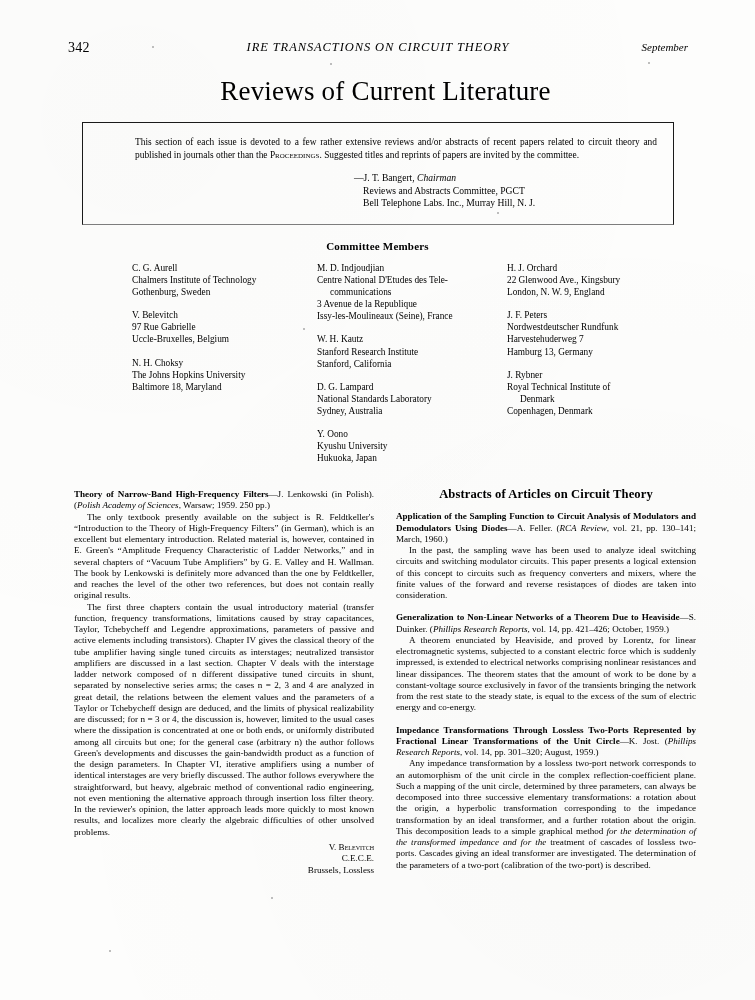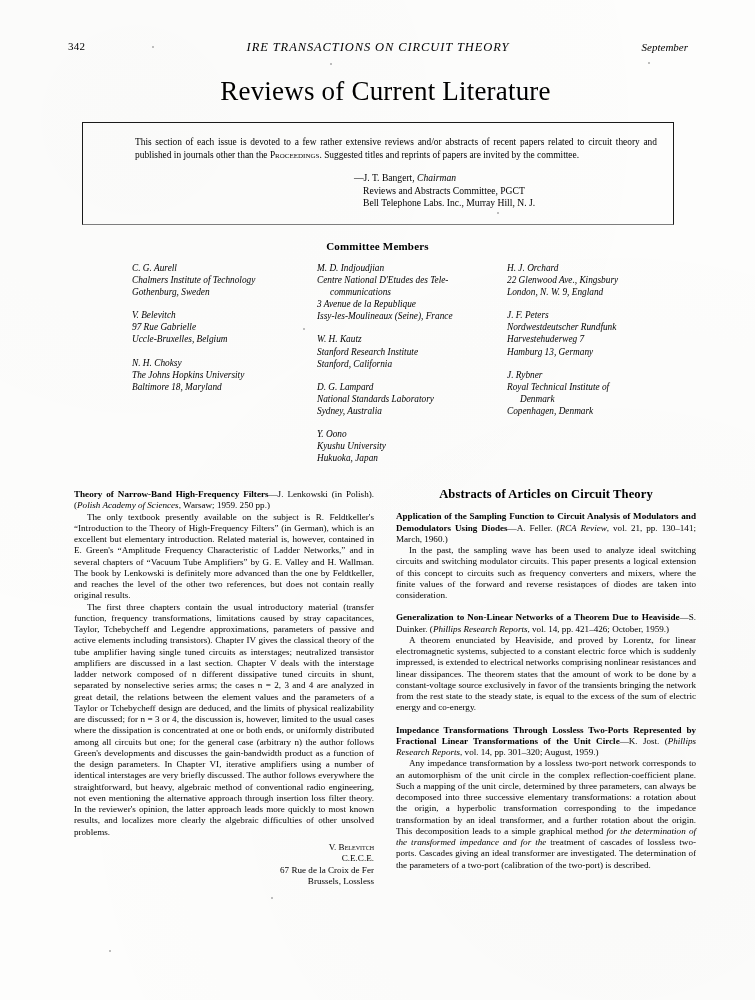--- a/index.html
+++ b/index.html
@@ -33,21 +33,21 @@
   
   .runhead {
     position: absolute;
     left: 68px; top: 40px;
     width: 620px;
     height: 16px;
     font-size: 11.5px;
   }
   .runhead .folio {
     position: absolute; left: 0; top: 0;
-    font-size: 11px;
+    font-size: 14px;
     letter-spacing: 0.2px;
   }
   .runhead .journal {
     position: absolute; left: 0; right: 0; top: 0;
     text-align: center;
     font-style: italic;
     font-size: 12.5px;
     letter-spacing: 0.9px;
   }
   .runhead .month {
@@ -117,21 +117,21 @@
     font-size: 9.3px;
     line-height: 12.1px;
   }
   .cc-col {
     position: absolute;
     top: 0;
   }
   .cc-col.c1 { left: 0px;   width: 185px; }
   .cc-col.c2 { left: 185px; width: 190px; }
   .cc-col.c3 { left: 375px; width: 175px; }
-  .member { margin-bottom: 11px; font-style: italic; }
+  .member { margin-bottom: 11px; }
   .member .ln { white-space: nowrap; }
   .member .ln.cont { padding-left: 13px; }
 
   
   .col {
     position: absolute;
     top: 489px;
     width: 300px;
     font-size: 9.1px;
     line-height: 11.25px;
@@ -266,21 +266,20 @@
   </div>
 
   <div class="col left">
     <div class="entry">
       <p class="entry-head"><span>Theory of Narrow-Band High-Frequency Filters</span><span class="plain">—J. Lenkowski (in Polish). (</span><span class="ital">Polish Academy of Sciences</span><span class="plain">, Warsaw; 1959. 250 pp.)</span></p>
       <p class="body">The only textbook presently available on the subject is R. Feldtkeller's “Introduction to the Theory of High-Frequency Filters” (in German), which is an excellent but elementary introduction. Related material is, however, contained in E. Green's “Amplitude Frequency Characteristic of Ladder Networks,” and in several chapters of “Vacuum Tube Amplifiers” by G. E. Valley and H. Wallman. The book by Lenkowski is definitely more advanced than the one by Feldtkeller, and reaches the level of the other two references, but does not contain really original results.</p>
       <p class="body">The first three chapters contain the usual introductory material (transfer function, frequency transformations, limitations caused by stray capacitances, Taylor, Tchebycheff and Legendre approximations, parameters of passive and active elements including transistors). Chapter IV gives the classical theory of the tube amplifier having single tuned circuits as interstages; neutralized transistor amplifiers are discussed in a last section. Chapter V deals with the interstage ladder network composed of n different dissipative tuned circuits in shunt, separated by nonselective series arms; the cases n = 2, 3 and 4 are analyzed in great detail, the relations between the element values and the parameters of a Taylor or Tchebycheff design are deduced, and the limits of physical realizability are discussed; for n = 3 or 4, the discussion is, however, limited to the usual cases where the dissipation is concentrated at one or both ends, or uniformly distributed among all circuits but one; for the general case (arbitrary n) the author follows Green's developments and discusses the gain-bandwidth product as a function of the design parameters. In Chapter VI, iterative amplifiers using a number of identical interstages are very briefly discussed. The author follows everywhere the straightforward, but heavy, algebraic method of conventional radio engineering, not even mentioning the alternative approach through insertion loss filter theory. In the reviewer's opinion, the latter approach leads more quickly to most known results, and localizes more clearly the algebraic difficulties of other unsolved problems.</p>
       <div class="signature">
         <div class="nm">V. Belevitch</div>
         <div>C.E.C.E.</div>
-        <div>67 Rue de la Croix de Fer</div>
         <div>Brussels, Lossless</div>
       </div>
     </div>
   </div>
 
   <div class="col right">
     <div class="sec-title">Abstracts of Articles on Circuit Theory</div>
     <div id="abstracts-host">
         <div class="entry">
           <p class="entry-head"><span>Application of the Sampling Function to Circuit Analysis of Modulators and Demodulators Using Diodes</span><span class="plain">—A. Feller. (</span><span class="ital">RCA Review</span><span class="plain">, vol. 21, pp. 130–141; March, 1960.)</span></p>

